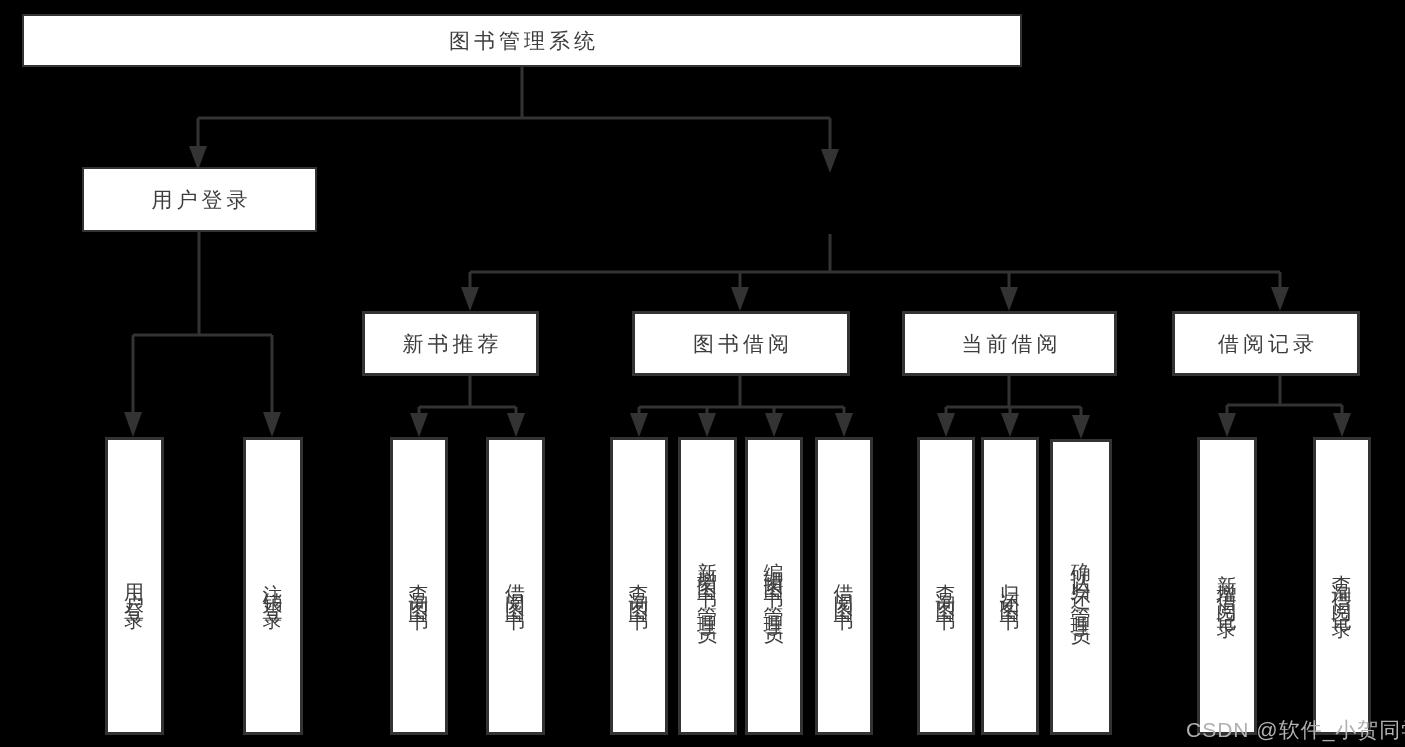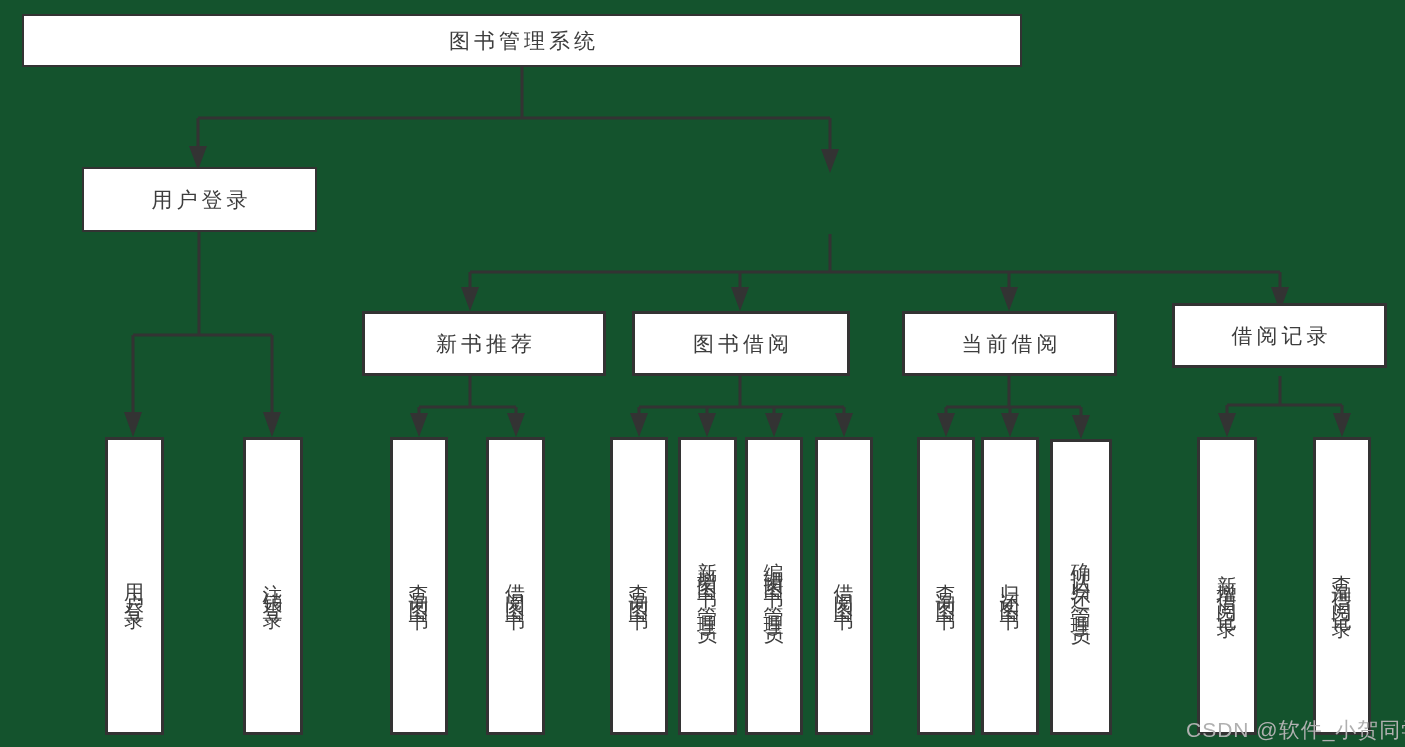--- a/index.html
+++ b/index.html
@@ -4,21 +4,21 @@
 <style>
   html, body {
     margin: 0;
     padding: 0;
     background: #ffffff;
   }
   #canvas {
     position: relative;
     width: 1405px;
     height: 747px;
-    background: #14532d;
+    background: #000000;
     font-family: "Liberation Sans", sans-serif;
     overflow: hidden;
   }
   #connector-svg {
     position: absolute;
     left: 0;
     top: 0;
     width: 1405px;
     height: 747px;
   }
@@ -109,24 +109,24 @@
 
     <path class="stroke-line" d="M1280,376 L1280,405 M1227,405 L1342,405 M1227,405 L1227,418 M1342,405 L1342,418"></path>
     <polygon class="arrow-head" points="1218,413 1236,413 1227,437"></polygon>
     <polygon class="arrow-head" points="1333,413 1351,413 1342,437"></polygon>
   </svg>
 
   <div class="node h-node root-node" style="left:22px; top:14px; width:1000px; height:53px;">图书管理系统</div>
 
   <div class="node h-node branch-node" style="left:82px; top:167px; width:235px; height:65px;">用户登录</div>
 
-  <div class="node h-node" style="left:362px; top:311px; width:244px; height:65px;">新书推荐</div>
+  <div class="node h-node" style="left:362px; top:311px; width:177px; height:65px;">新书推荐</div>
   <div class="node h-node" style="left:632px; top:311px; width:218px; height:65px;">图书借阅</div>
   <div class="node h-node" style="left:902px; top:311px; width:215px; height:65px;">当前借阅</div>
-  <div class="node h-node" style="left:1172px; top:303px; width:215px; height:65px;">借阅记录</div>
+  <div class="node h-node" style="left:1172px; top:311px; width:188px; height:65px;">借阅记录</div>
 
   <div class="node v-node" style="left:105px; top:437px; width:59px; height:298px;">用户登录</div>
   <div class="node v-node" style="left:243px; top:437px; width:60px; height:298px;">注销登录</div>
 
   <div class="node v-node" style="left:390px; top:437px; width:58px; height:298px;">查询图书</div>
   <div class="node v-node" style="left:486px; top:437px; width:59px; height:298px;">借阅图书</div>
 
   <div class="node v-node" style="left:610px; top:437px; width:58px; height:298px;">查询图书</div>
   <div class="node v-node" style="left:678px; top:437px; width:59px; height:298px;">新增图书（管理员）</div>
   <div class="node v-node" style="left:745px; top:437px; width:58px; height:298px;">编辑图书（管理员）</div>

